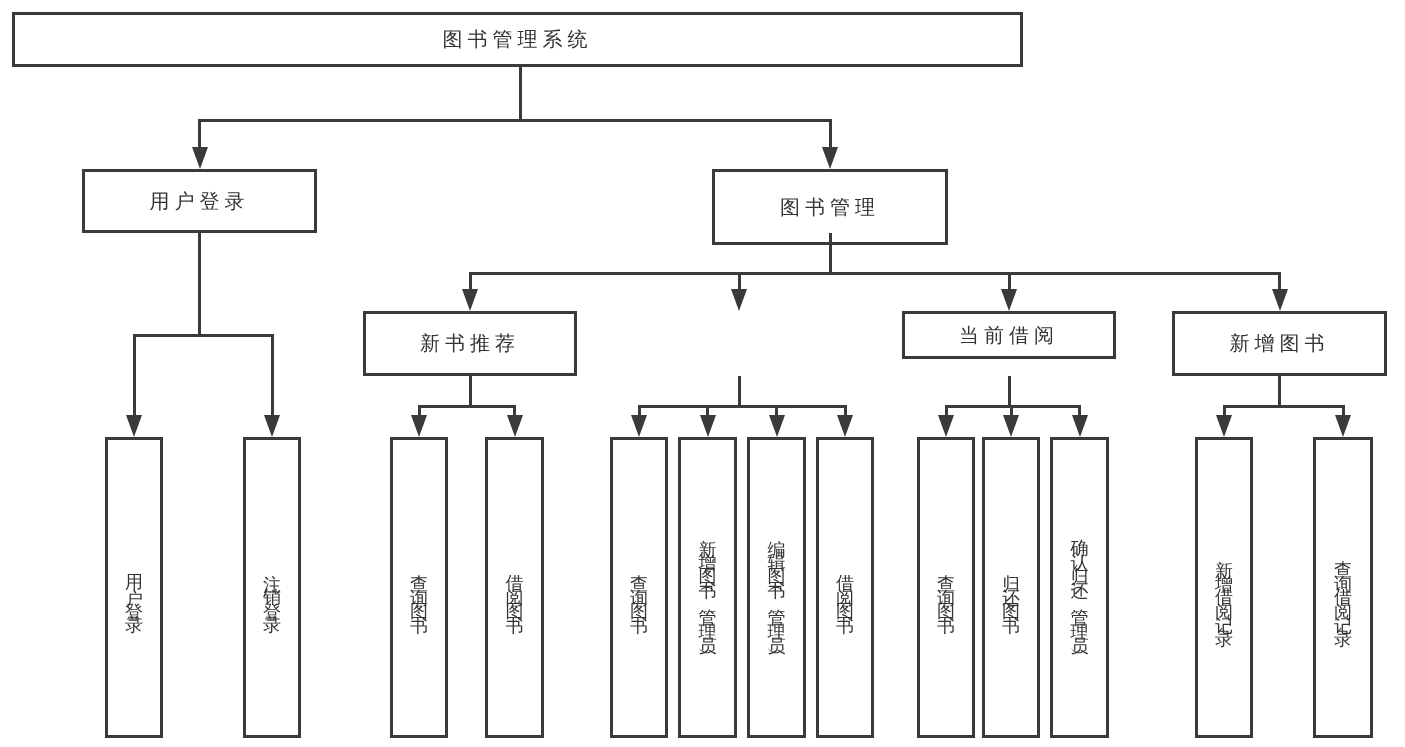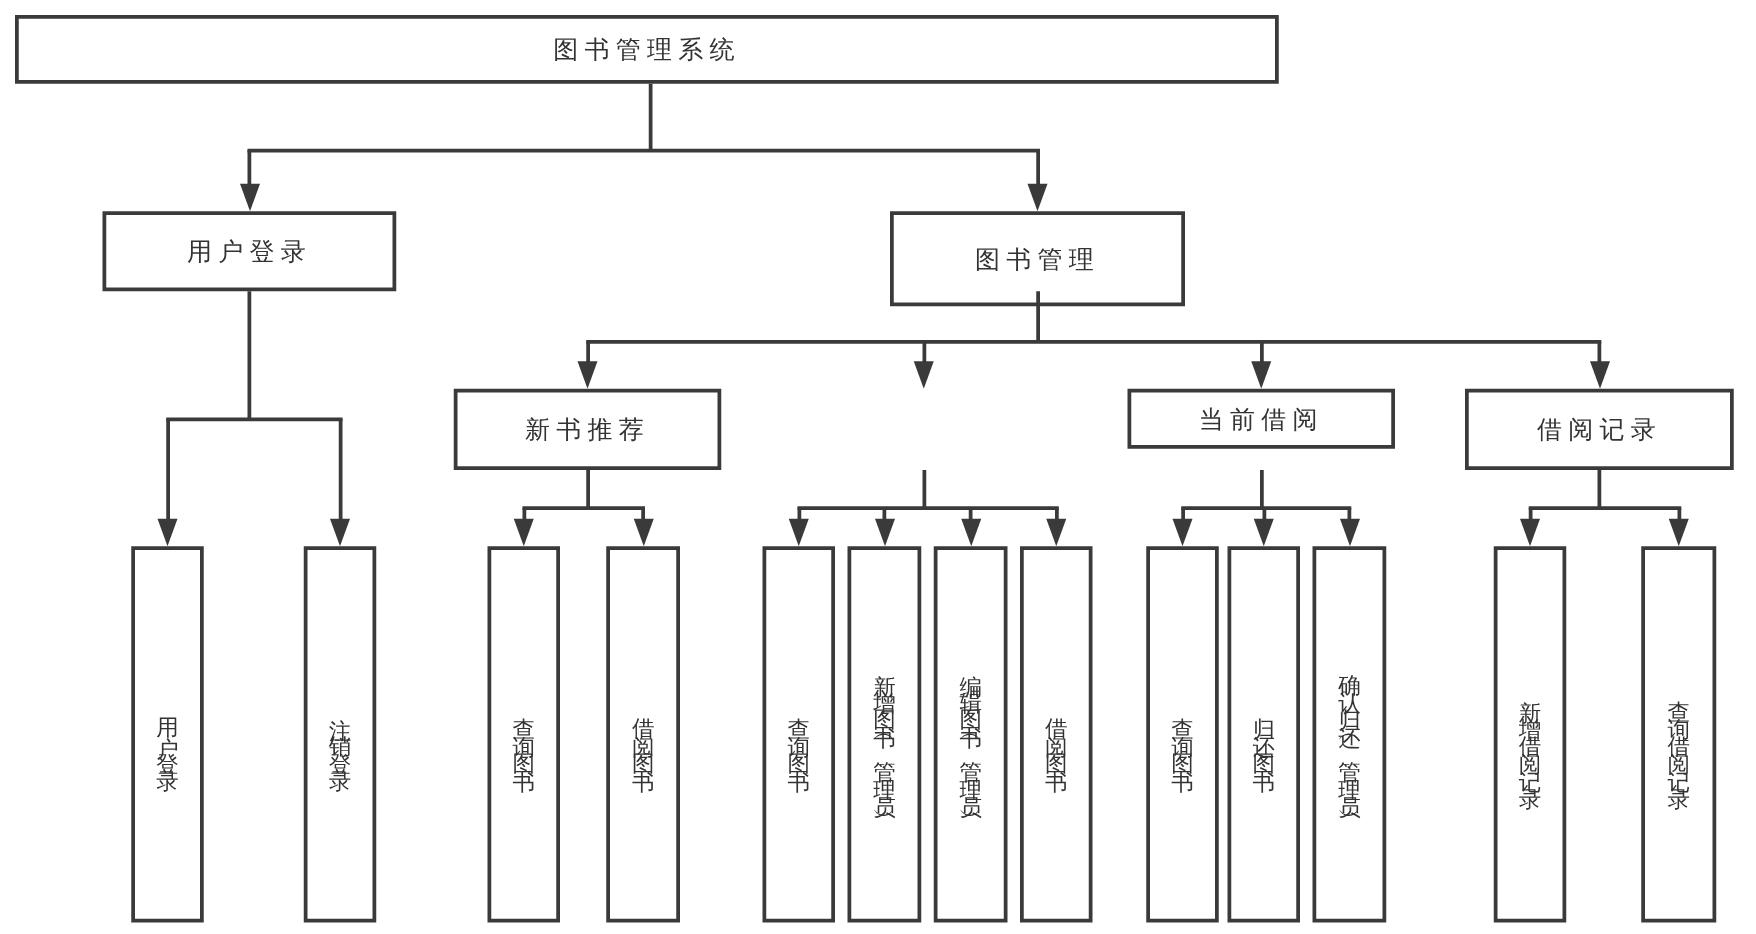--- a/index.html
+++ b/index.html
@@ -95,21 +95,21 @@
   <div class="vline" style="left:1279.5px;top:273px;height:17px"></div>
   <div class="arrow" style="left:1279.5px;top:289px"></div>
 
   <div class="box" style="left:363px;top:311px;width:214px;height:65px">
     <span class="hlabel">新书推荐</span>
   </div>
   <div class="box" style="left:902px;top:311px;width:214px;height:48px">
     <span class="hlabel">当前借阅</span>
   </div>
   <div class="box" style="left:1172px;top:311px;width:215px;height:65px">
-    <span class="hlabel">借阅记录</span>
+    <span class="hlabel">新增图书</span>
   </div>
 
   <div class="vline" style="left:470px;top:376px;height:31px"></div>
   <div class="hline" style="left:417.5px;top:406px;width:98.5px"></div>
   <div class="vline" style="left:419px;top:406px;height:10px"></div>
   <div class="arrow" style="left:419px;top:415px"></div>
   <div class="vline" style="left:514.5px;top:406px;height:10px"></div>
   <div class="arrow" style="left:514.5px;top:415px"></div>
 
   <div class="vline" style="left:739px;top:376px;height:31px"></div>

